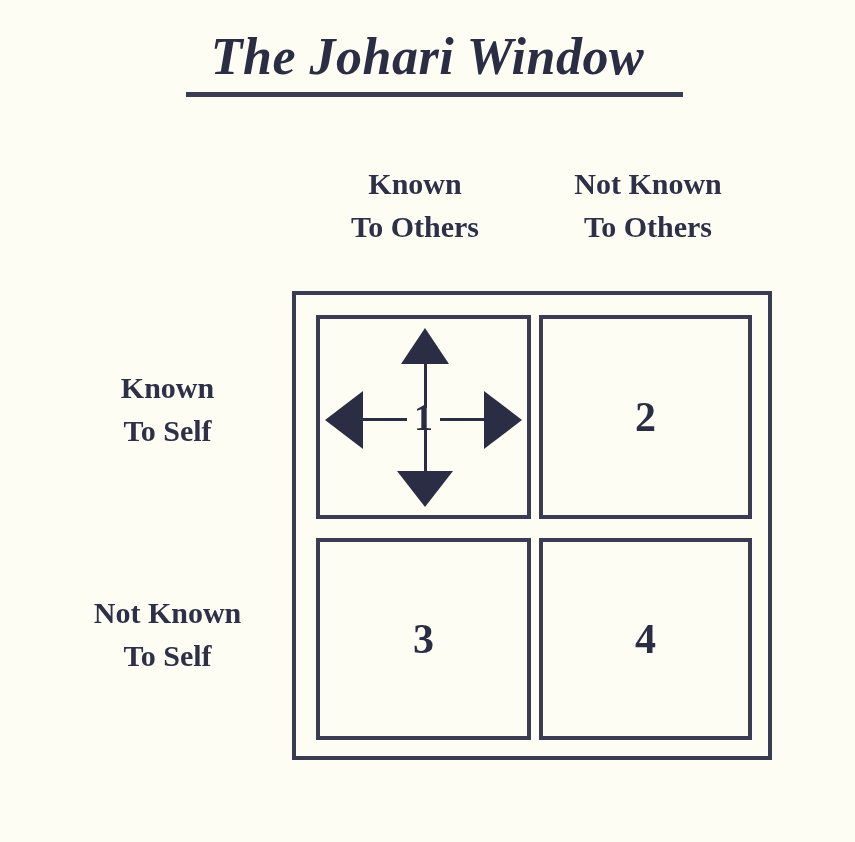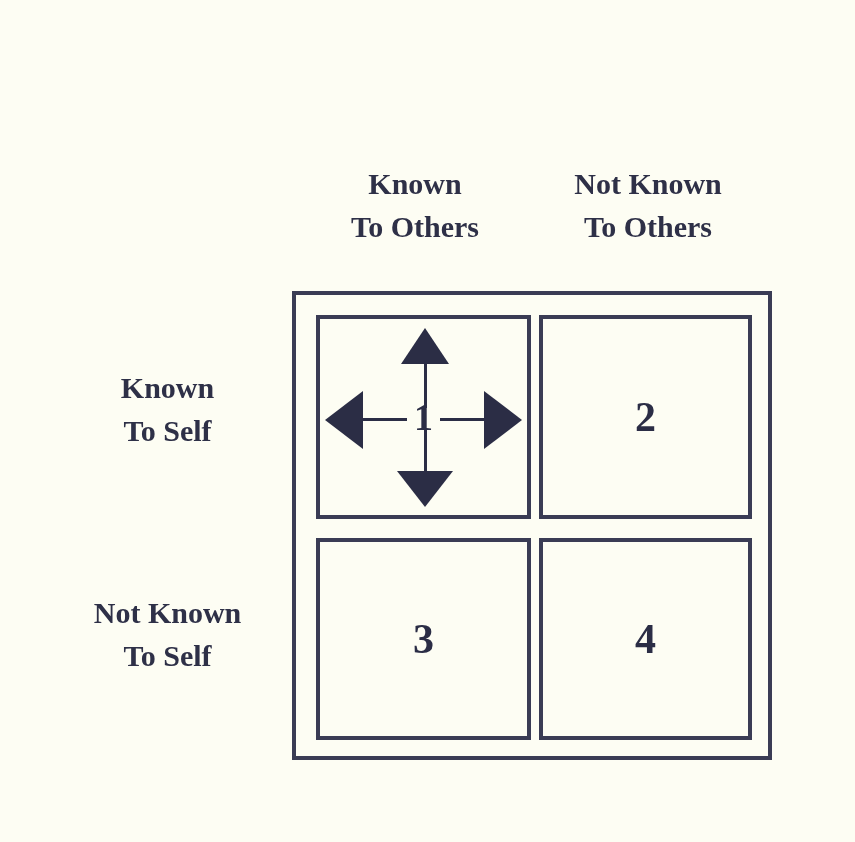--- a/index.html
+++ b/index.html
@@ -164,20 +164,24 @@
   #arrow-right-stem {
     left: 120px; top: 99px;
     width: 46px; height: 3px;
   }
 </style>
 </head>
 <body>
 
 <div id="canvas">
 
+  <div id="title-block">
+    <span id="title-text">The Johari Window</span>
+    <div id="title-rule"></div>
+  </div>
 
   <div class="col-head" id="col-head-known-others">
     <div>Known</div>
     <div>To Others</div>
   </div>
 
   <div class="col-head" id="col-head-not-known-others">
     <div>Not Known</div>
     <div>To Others</div>
   </div>

